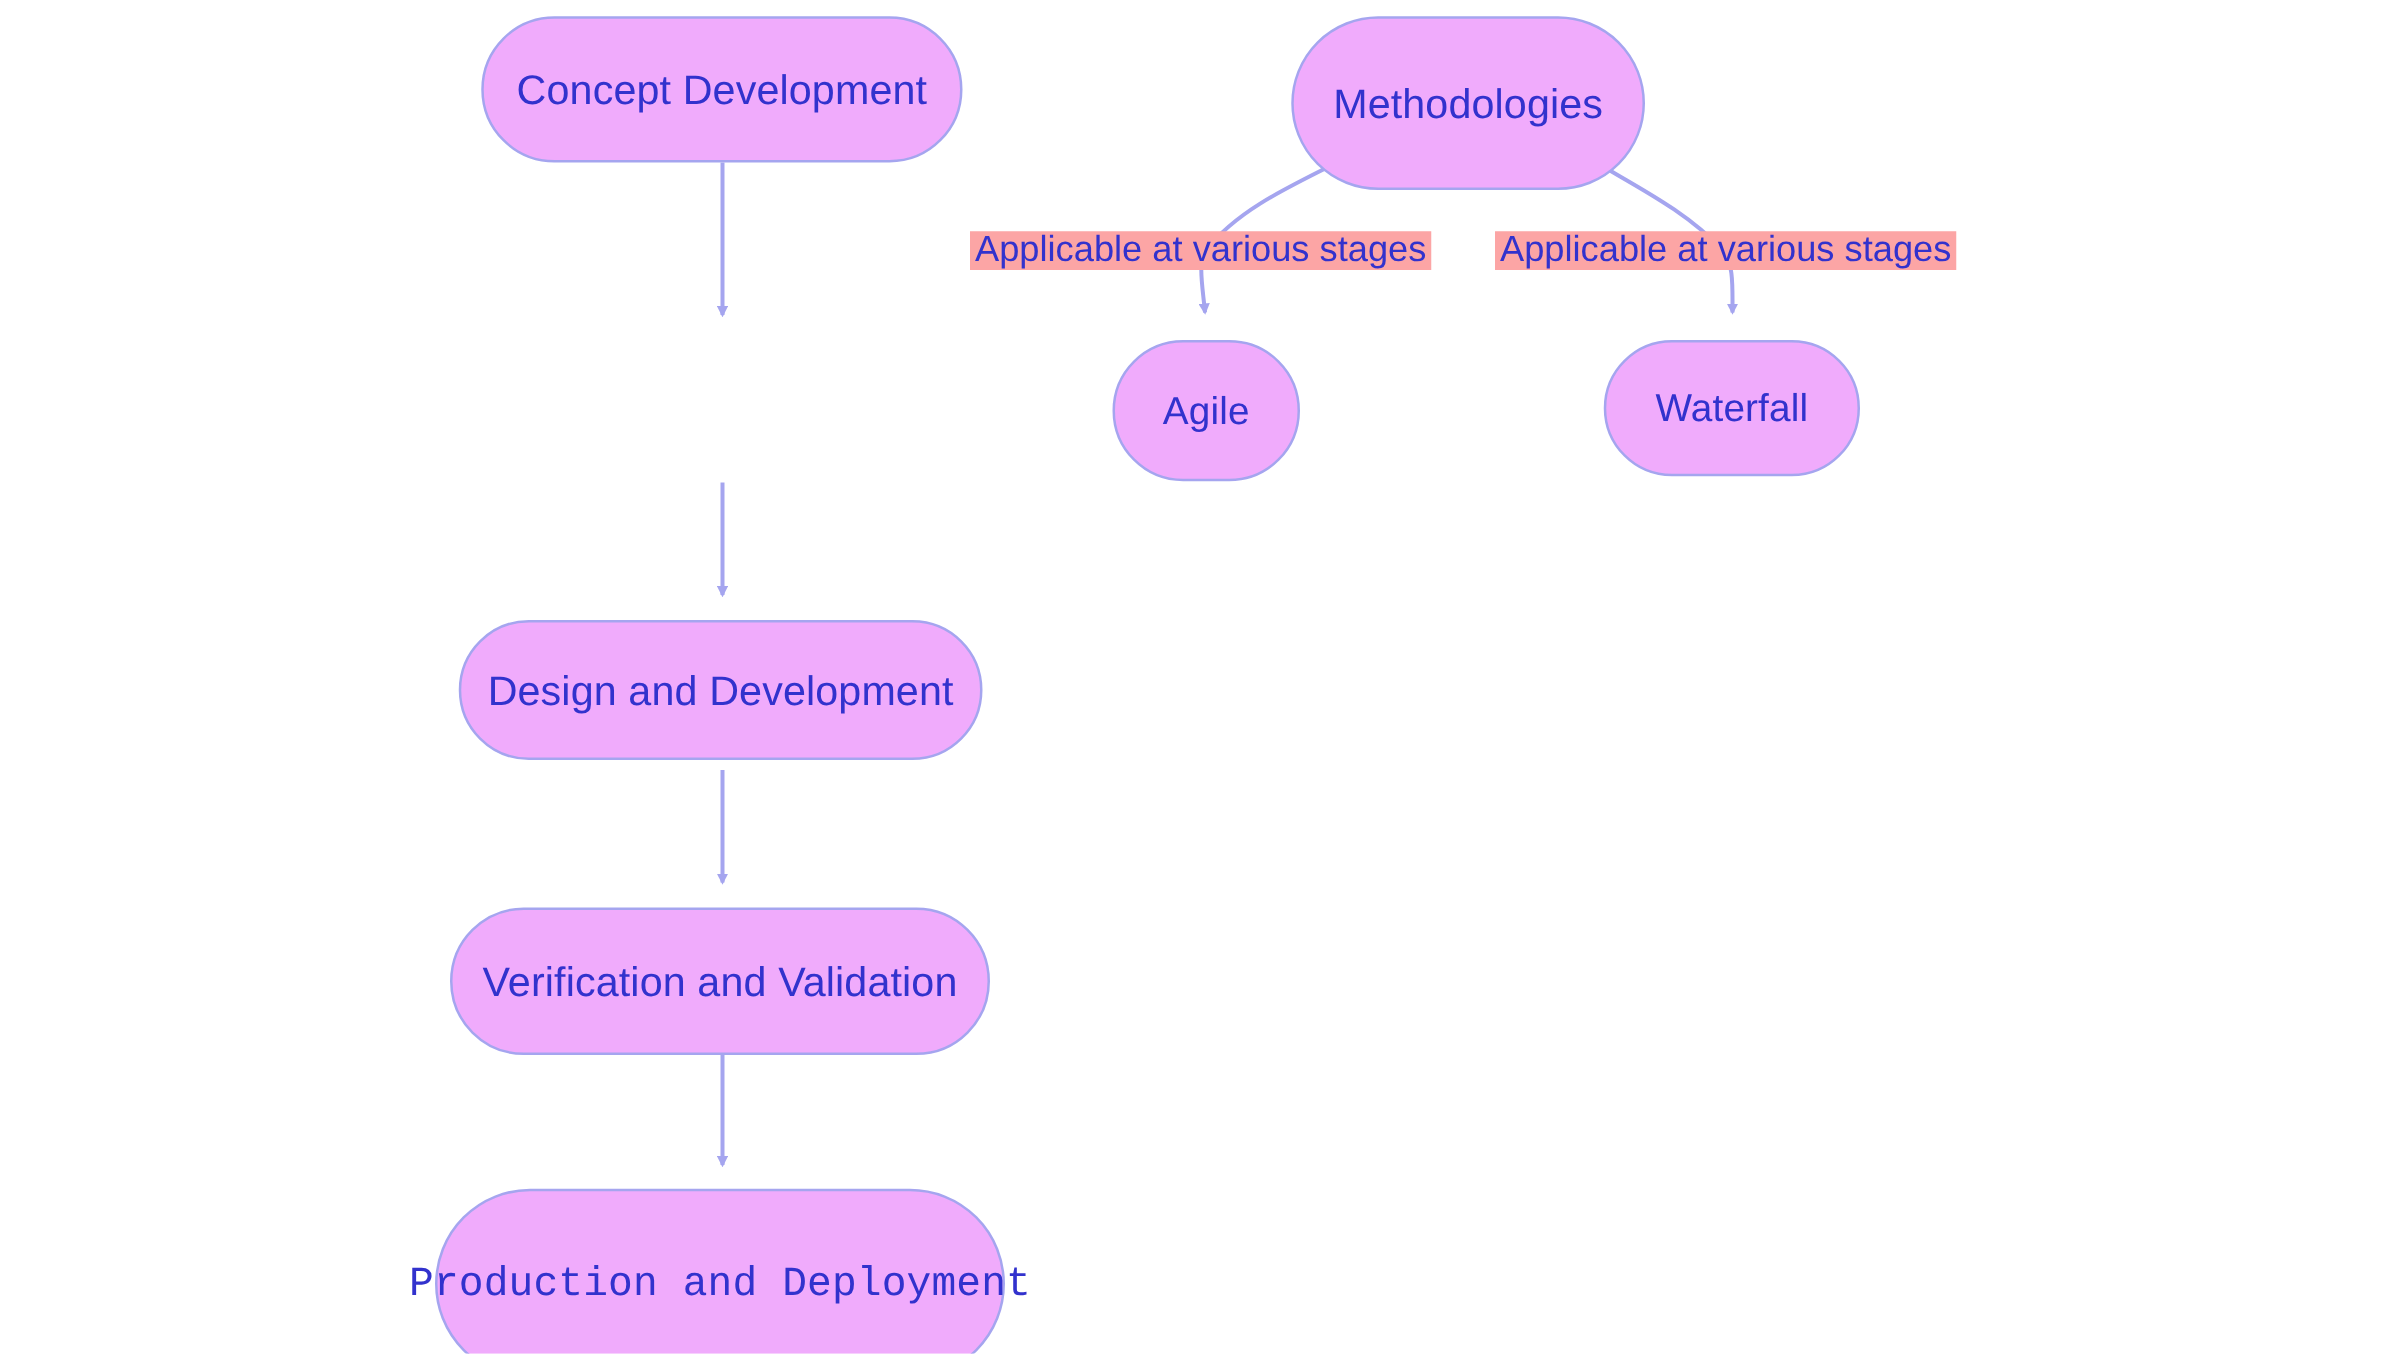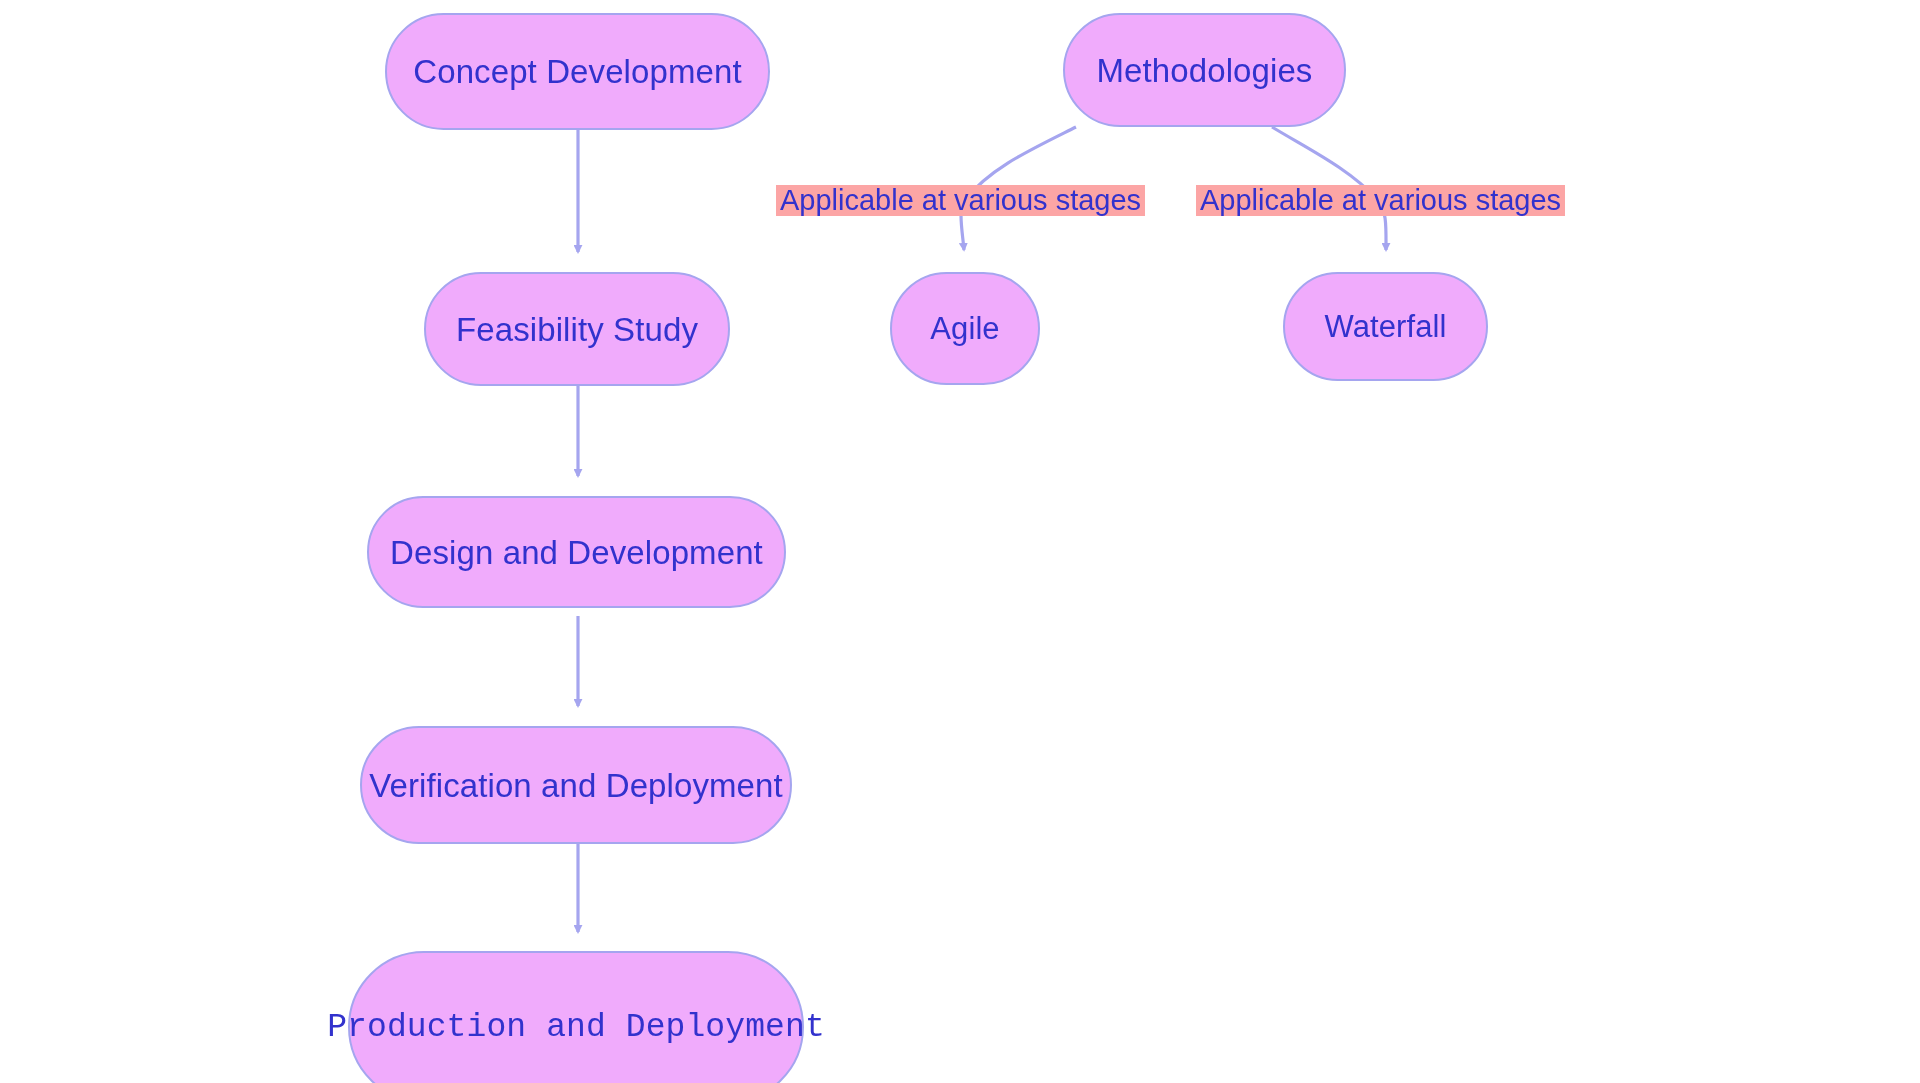--- a/index.html
+++ b/index.html
@@ -84,37 +84,34 @@
     </g>
     <g>
       <path d="M 1272 127 C 1310 150, 1348 168, 1378 200 C 1387 211, 1386 228, 1386 250" stroke="#a5a5ef" stroke-width="3.2" fill="none" marker-end="url(#arrowhead)"></path>
     </g>
   </svg>
 
   <div class="node" style="left:385px; top:13px; width:385px; height:117px; font-size:33px;">
     <span class="node-label">Concept Development</span>
   </div>
 
-  <div class="node" style="left:424px; top:272px; width:306px; height:114px; font-size:33px;">
-    <span class="node-label">Feasibility Study</span>
-  </div>
 
   <div class="node" style="left:367px; top:496px; width:419px; height:112px; font-size:33px;">
     <span class="node-label">Design and Development</span>
   </div>
 
   <div class="node" style="left:360px; top:726px; width:432px; height:118px; font-size:33px;">
-    <span class="node-label">Verification and Deployment</span>
+    <span class="node-label">Verification and Validation</span>
   </div>
 
   <div class="node" style="left:348px; top:951px; width:456px; height:152px; font-size:33px;font-family:Liberation Mono, monospace;">
     <span class="node-label">Production and Deployment</span>
   </div>
 
-  <div class="node" style="left:1063px; top:13px; width:283px; height:114px; font-size:33px;">
+  <div class="node" style="left:1033px; top:13px; width:283px; height:139px; font-size:33px;">
     <span class="node-label">Methodologies</span>
   </div>
 
   <div class="node" style="left:890px; top:272px; width:150px; height:113px; font-size:31px;">
     <span class="node-label">Agile</span>
   </div>
 
   <div class="node" style="left:1283px; top:272px; width:205px; height:109px; font-size:31px;">
     <span class="node-label">Waterfall</span>
   </div>

